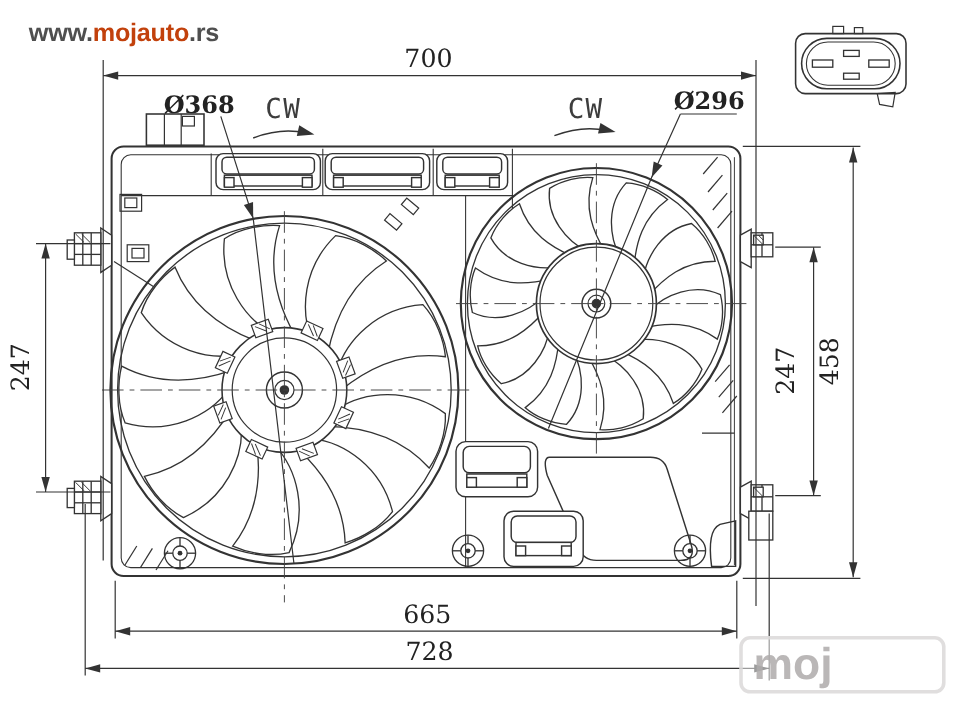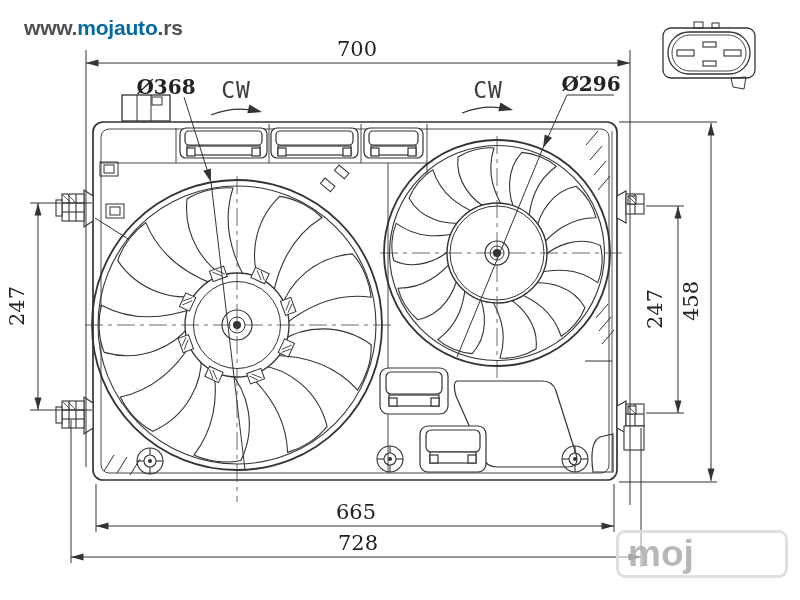--- a/index.html
+++ b/index.html
@@ -4,21 +4,21 @@
 <style>
   html,body{margin:0;padding:0;background:#fff;}
   .stage{position:relative;width:800px;height:600px;background:#ffffff;overflow:hidden;
          font-family:"Liberation Sans",sans-serif;}
   svg text{user-select:none;}
   .dimtxt{font-family:"DejaVu Serif",serif;font-size:21px;fill:#222;}
   .dialbl{font-family:"DejaVu Serif",serif;font-size:20px;font-weight:bold;fill:#222;}
   .cwtxt{font-family:"DejaVu Sans Mono",monospace;font-size:23px;fill:#3d3d3d;letter-spacing:1px;}
   .toplogo{position:absolute;left:24px;top:16px;font-size:21px;font-weight:bold;
            letter-spacing:-0.2px;color:#4f4f4f;}
-  .toplogo .brand{color:#0369a1;}
+  .toplogo .brand{color:#c2410c;}
   .wm{position:absolute;left:616px;top:530px;width:172px;height:48px;display:flex;
       align-items:center;border:3px solid #dedcdc;border-radius:9px;background:rgba(255,255,255,0.55);
       opacity:0.93;box-sizing:border-box;}
   .wm .moj{font-size:37px;font-weight:bold;color:#b5b2b2;padding:0 3px 2px 9px;line-height:1;}
   .wm .auto{font-size:37px;font-weight:bold;color:#ffffff;background:#e46a67;border-radius:5px;
             padding:0 9px 3px 6px;line-height:40px;height:40px;}
 </style>
 </head>
 <body>
 

